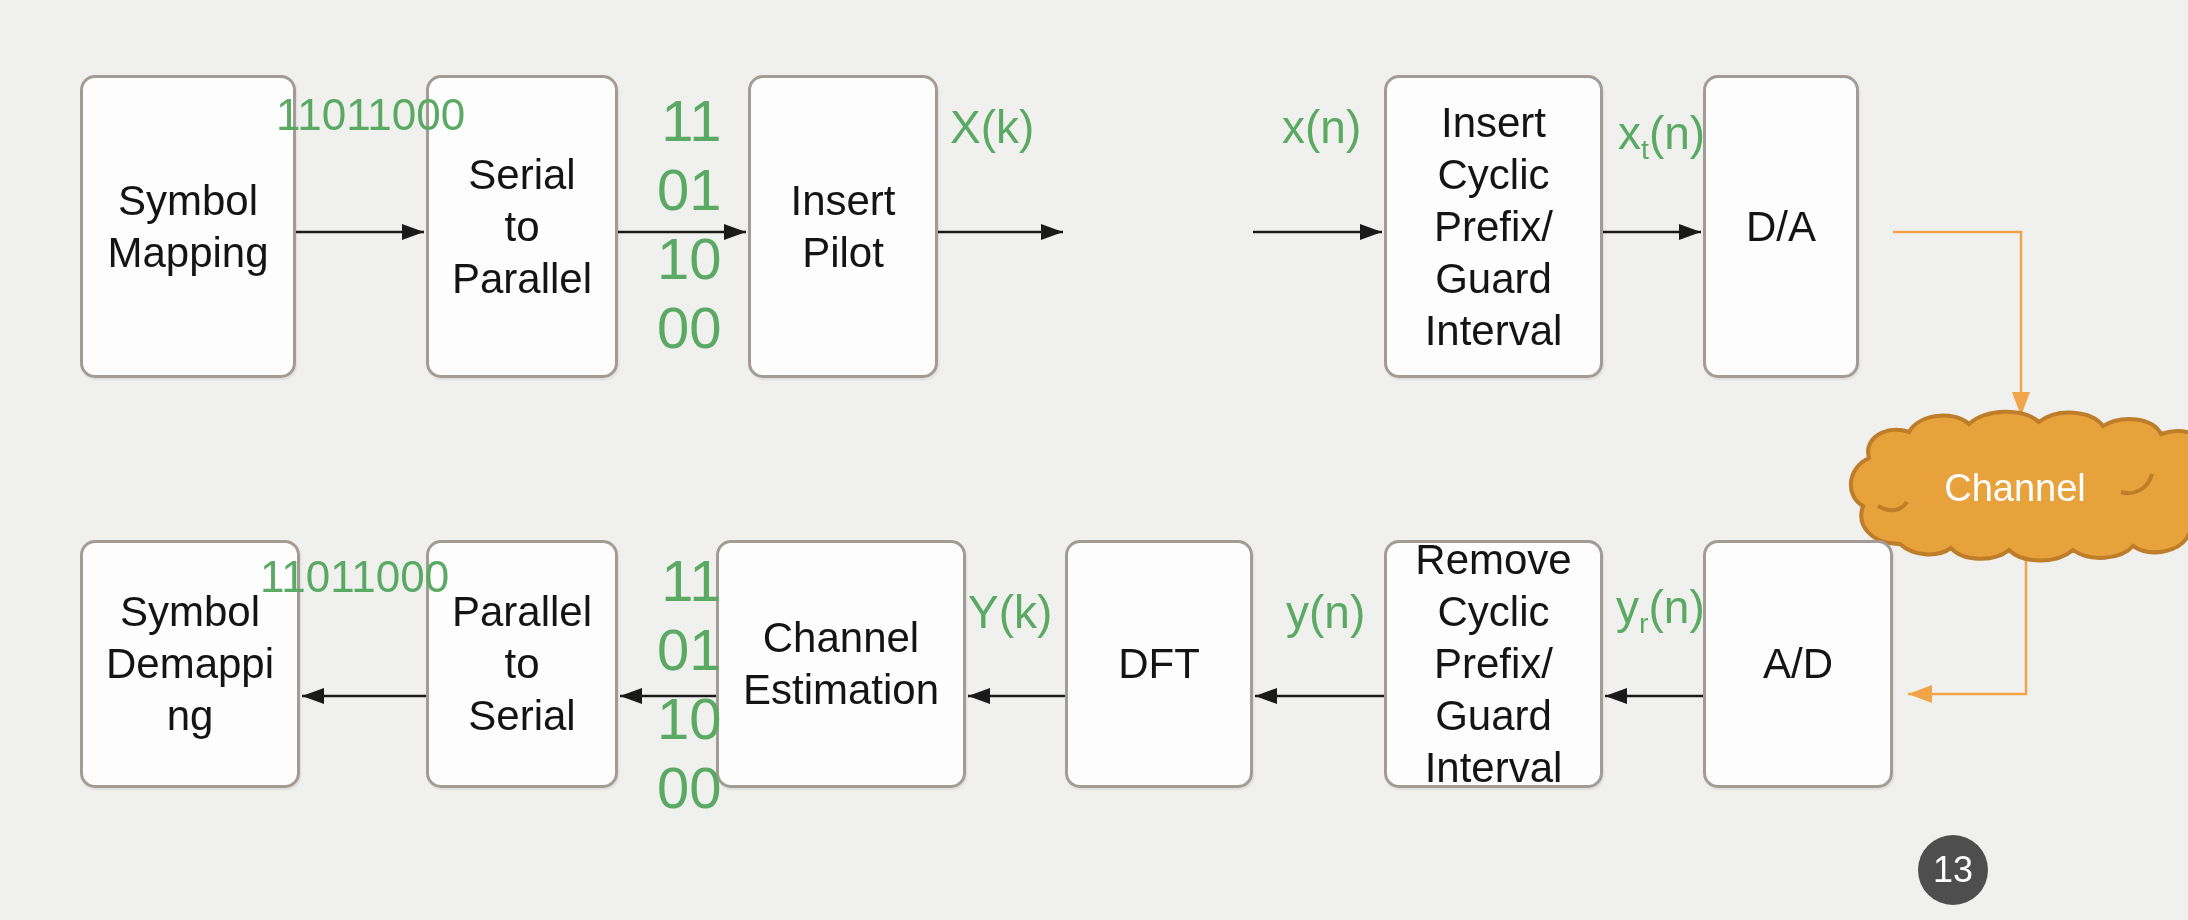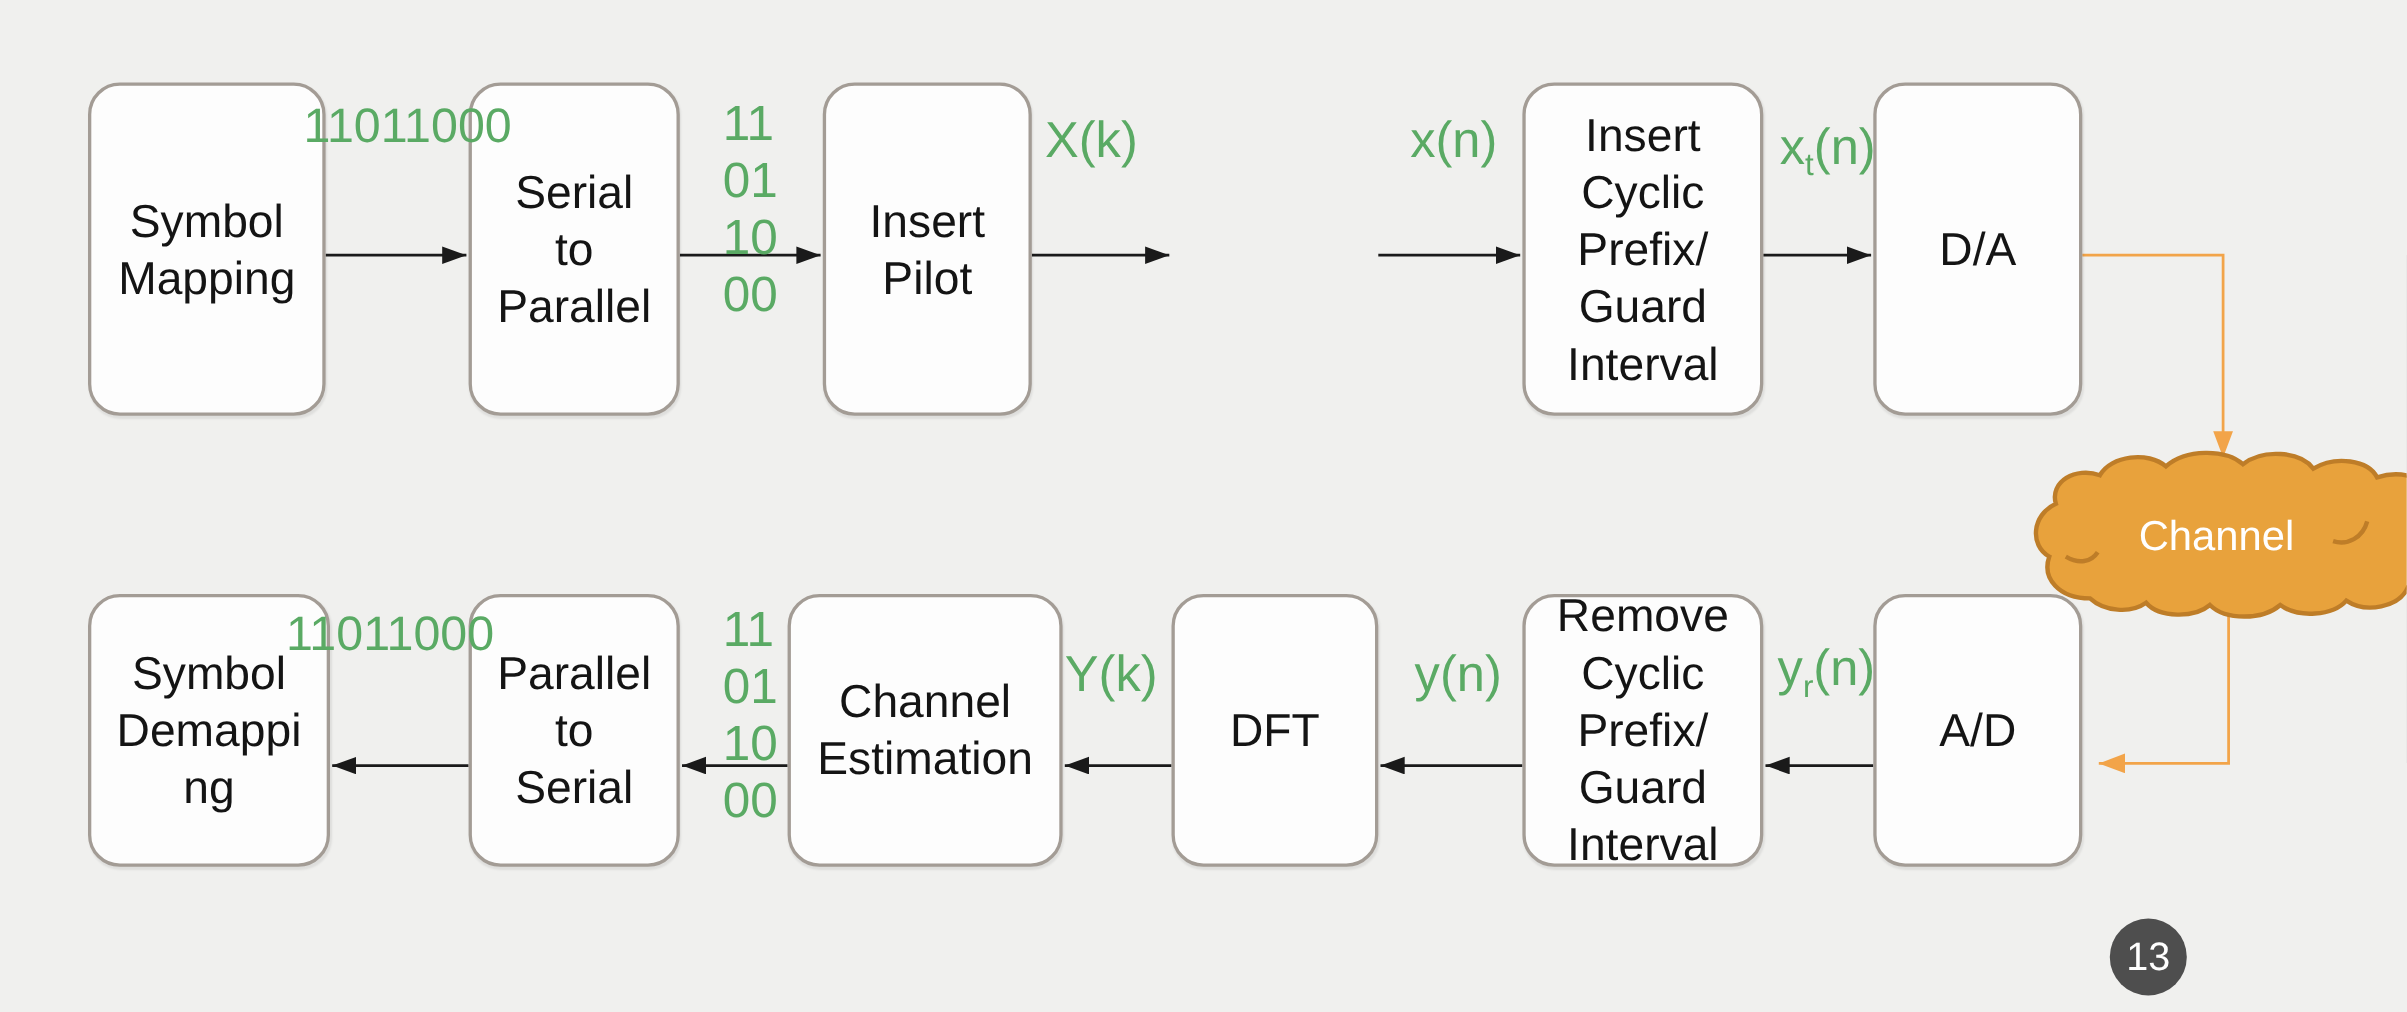--- a/index.html
+++ b/index.html
@@ -10,37 +10,37 @@
   }
   .title{
     position:absolute;left:92px;top:12px;
     font-size:50px;font-weight:500;color:var(--c-ink,#1B1B1B);
     letter-spacing:0px;white-space:nowrap;
   }
   .block{
     position:absolute;
     background:#FDFDFD;
     border:3px solid var(--c-border,#A39C95);
-    border-radius:29px;
+    border-radius:15px;
     display:flex;align-items:center;justify-content:center;
     text-align:center;white-space:pre-line;
     font-size:42px;line-height:52px;color:#141414;
     box-sizing:border-box;
     box-shadow:1px 2px 2px rgba(0,0,0,0.08);
   }
   .row1{top:75px;height:303px;}
   .row2{top:540px;height:248px;}
   .sig{
     position:absolute;color:var(--c-green,#5AAA64);
     font-size:46px;line-height:52px;white-space:nowrap;
   }
   .sig sub{font-size:0.62em;}
   .stack{
     position:absolute;color:var(--c-green,#5AAA64);
-    font-size:45px;line-height:52px;white-space:pre-line;text-align:left;
+    font-size:58px;line-height:69px;white-space:pre-line;text-align:right;
   }
   .overlay{position:absolute;left:0;top:0;width:2188px;height:920px;}
   .cloud-label{
     position:absolute;left:1925px;top:466px;width:180px;
     text-align:center;font-size:38px;line-height:44px;color:#FFFFFF;
   }
   .watermark{
     position:absolute;left:1752px;top:788px;
     font-size:74px;line-height:78px;color:var(--c-watermark,#A8A8A8);
     white-space:nowrap;z-index:50;
@@ -118,21 +118,21 @@
   <div class="block row1" style="left:426px;width:192px;">Serial
 to
 Parallel</div>
   <div class="block row1" style="left:748px;width:190px;">Insert
 Pilot</div>
   <div class="block row1" style="left:1384px;width:219px;">Insert
 Cyclic
 Prefix/
 Guard
 Interval</div>
-  <div class="block row1" style="left:1703px;width:190px;">D/A</div>
+  <div class="block row1" style="left:1703px;width:156px;">D/A</div>
 
   <div class="block row2" style="left:80px;width:220px;">Symbol
 Demappi
 ng</div>
   <div class="block row2" style="left:426px;width:192px;">Parallel
 to
 Serial</div>
   <div class="block row2" style="left:716px;width:250px;">Channel
 Estimation</div>
   <div class="block row2" style="left:1065px;width:188px;">DFT</div>

